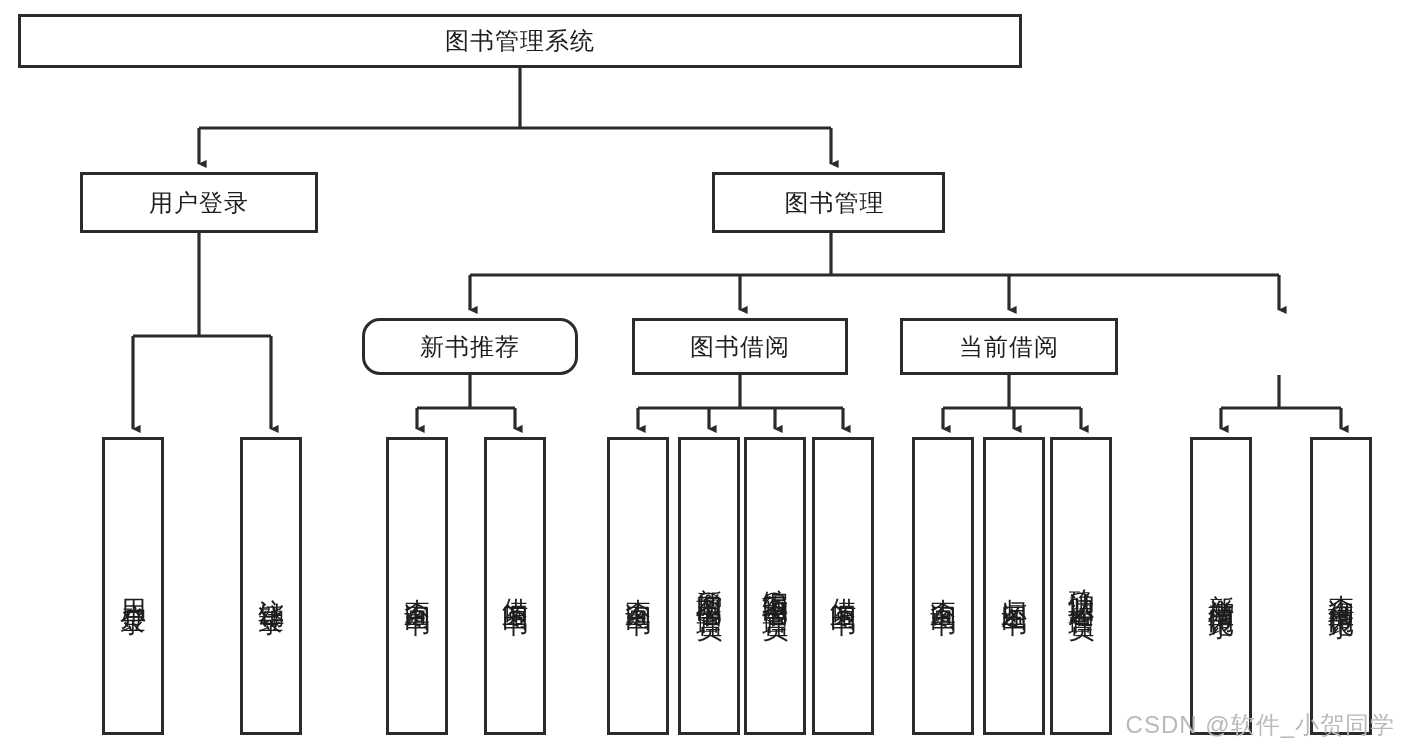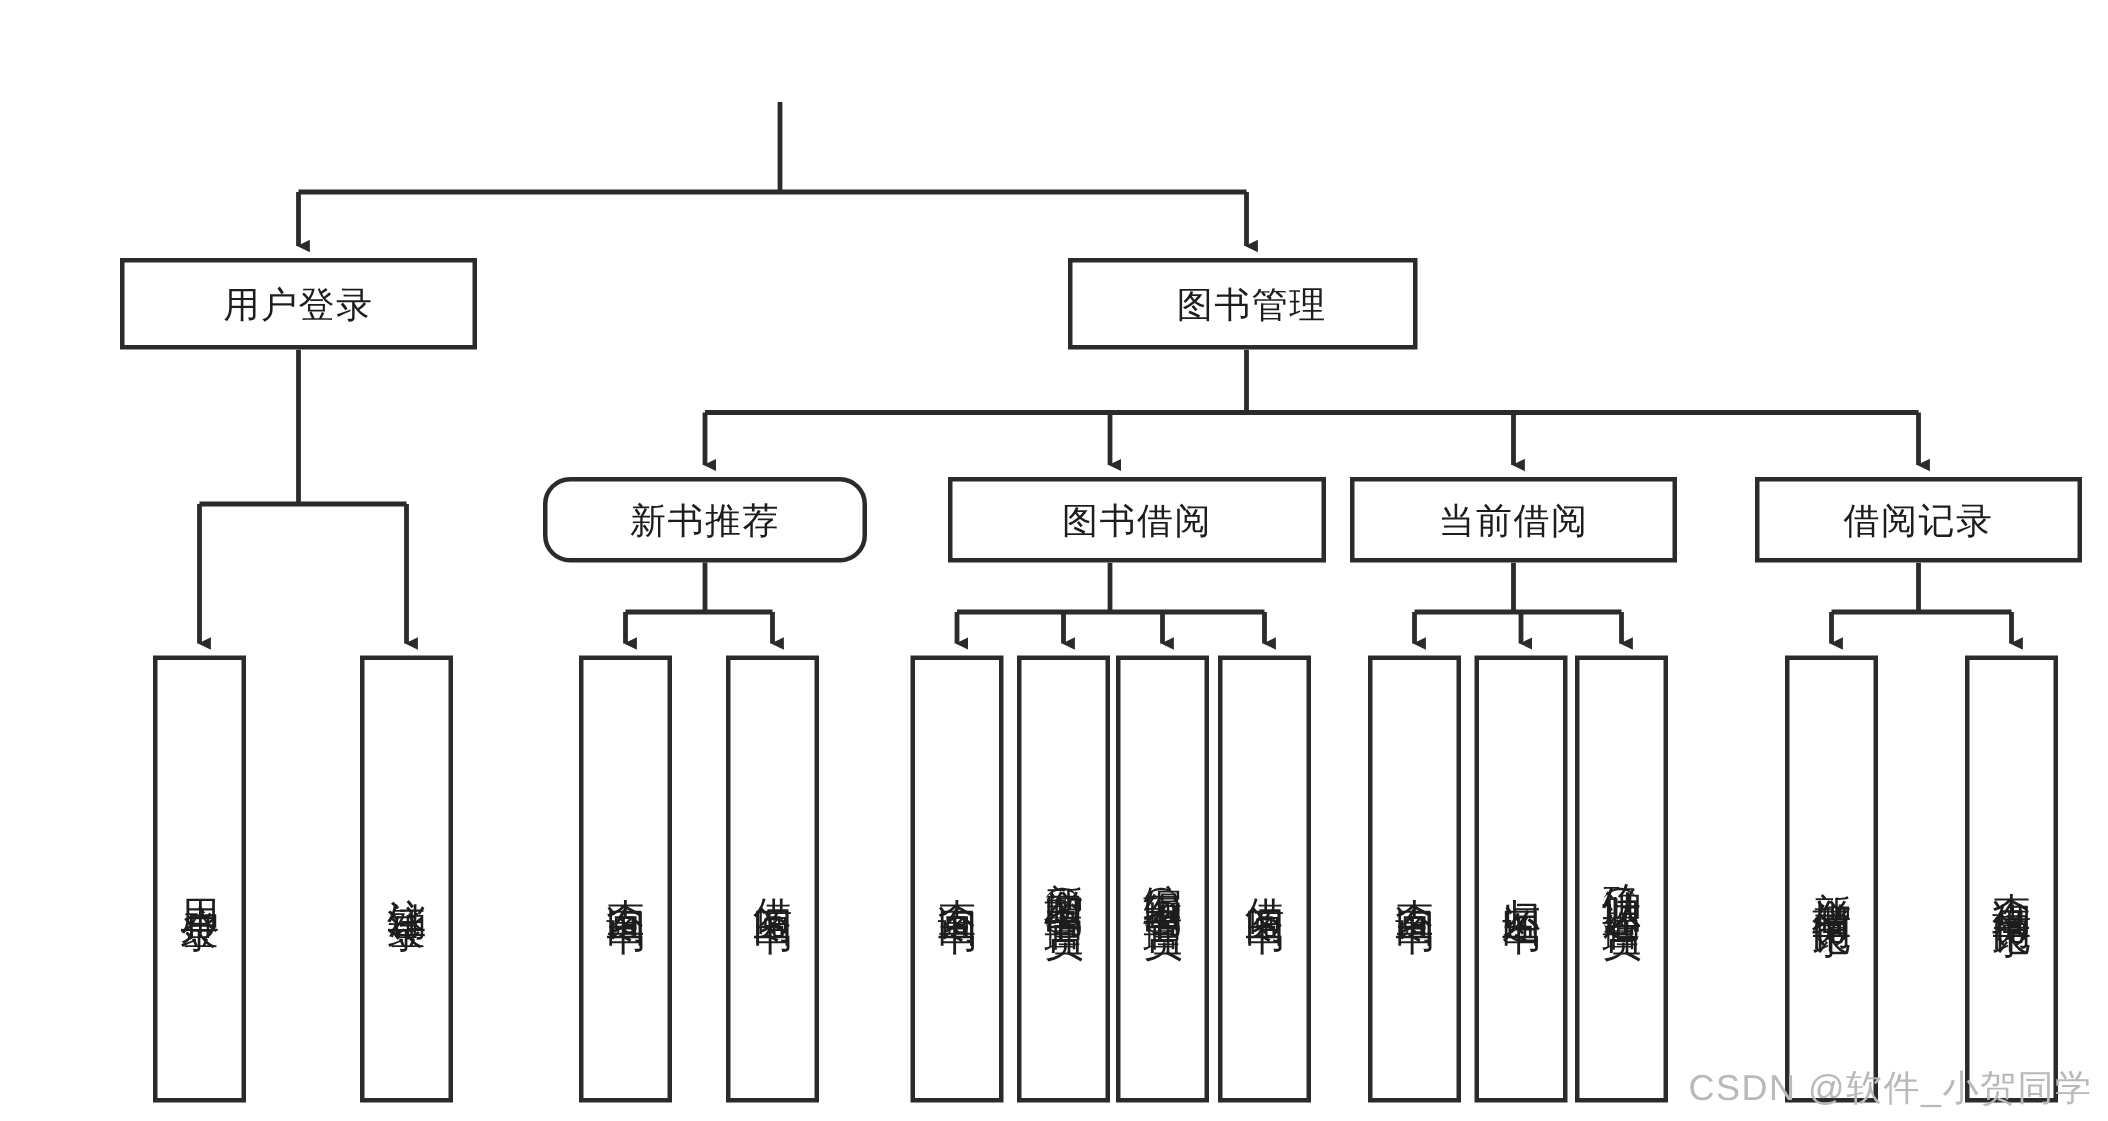--- a/index.html
+++ b/index.html
@@ -63,39 +63,39 @@
       <path d="M1014,408 L1014,429" marker-end="url(#ah)"></path>
       <path d="M1081,408 L1081,429" marker-end="url(#ah)"></path>
 
       <path d="M1279,375 L1279,408"></path>
       <path d="M1221,408 L1341,408"></path>
       <path d="M1221,408 L1221,429" marker-end="url(#ah)"></path>
       <path d="M1341,408 L1341,429" marker-end="url(#ah)"></path>
     </g>
   </svg>
 
+  <div class="node h" style="left:18px;top:14px;width:1004px;height:54px;">
+    <span>图书管理系统</span>
+  </div>
 
   <div class="node h" style="left:80px;top:172px;width:238px;height:61px;">
     <span>用户登录</span>
   </div>
   <div class="node h" style="left:712px;top:172px;width:233px;height:61px;padding-left:12px;">
     <span>图书管理</span>
   </div>
 
   <div class="node h" style="left:362px;top:318px;width:216px;height:57px;border-radius:18px;">
     <span>新书推荐</span>
   </div>
-  <div class="node h" style="left:632px;top:318px;width:252px;height:57px;">
+  <div class="node h" style="left:632px;top:318px;width:216px;height:57px;">
     <span>图书借阅</span>
   </div>
   <div class="node h" style="left:900px;top:318px;width:218px;height:57px;">
     <span>当前借阅</span>
-  </div>
-  <div class="node h" style="left:1170px;top:318px;width:218px;height:57px;">
-    <span>借阅记录</span>
   </div>
 
   <div class="node v" style="left:102px;top:437px;width:62px;height:298px;">
     <span>用户登录</span>
     </div>
   <div class="node v" style="left:240px;top:437px;width:62px;height:298px;">
     <span>注销登录</span>
     </div>
 
   <div class="node v" style="left:386px;top:437px;width:62px;height:298px;">

